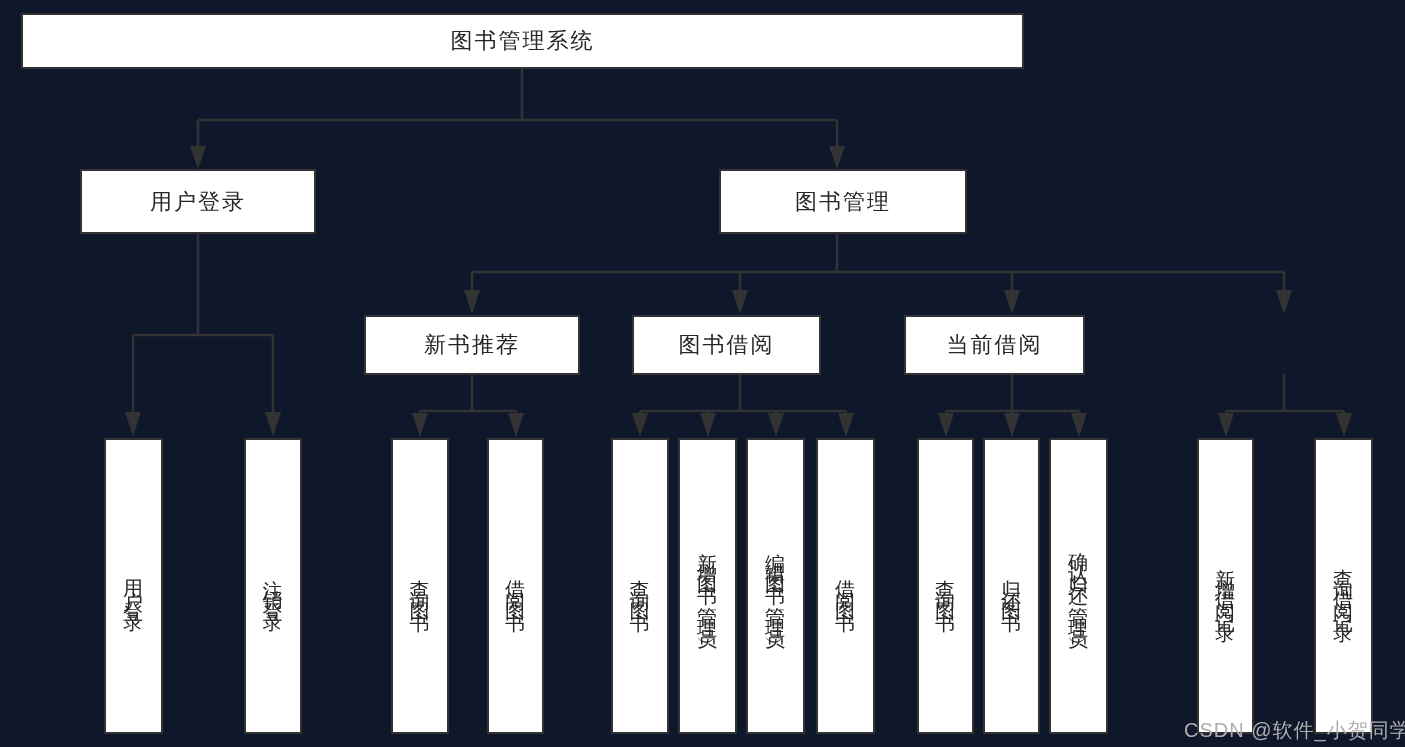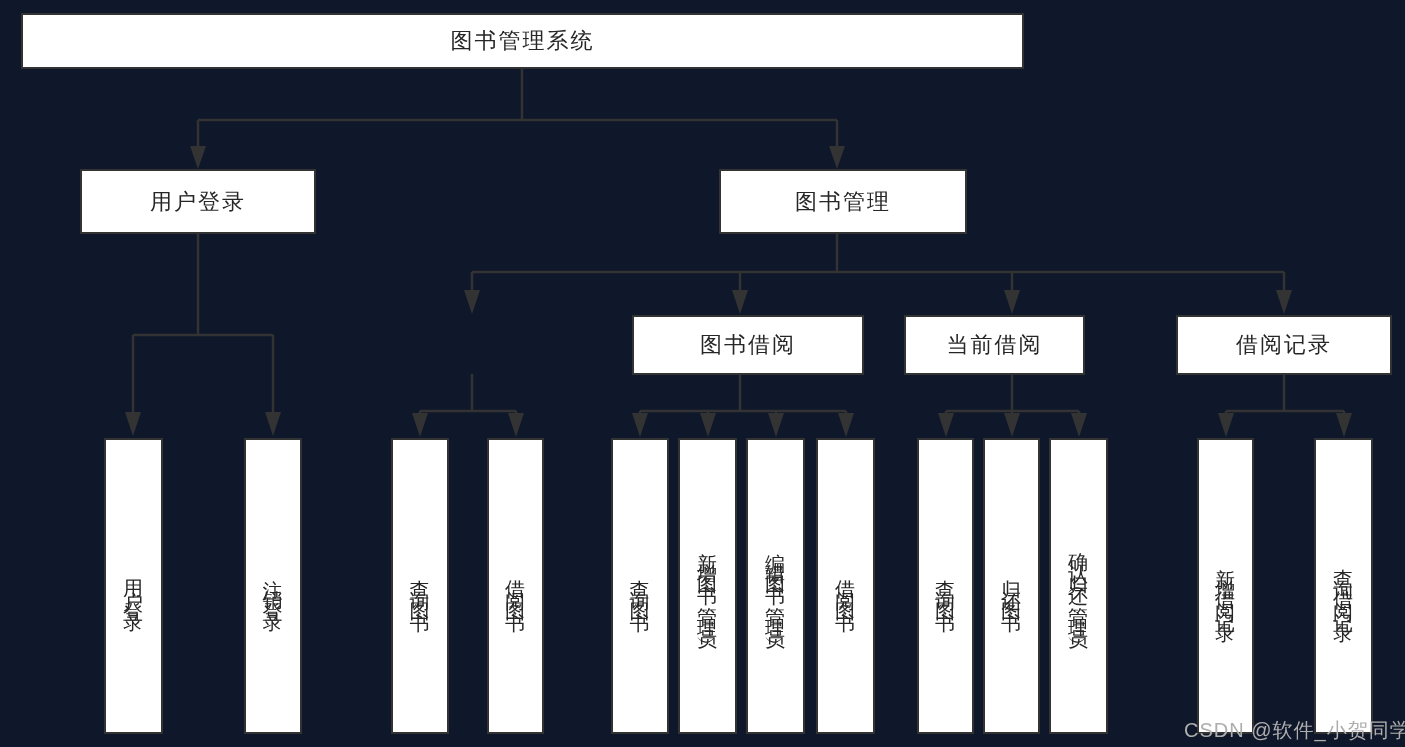--- a/index.html
+++ b/index.html
@@ -153,29 +153,29 @@
     <span class="hlabel">图书管理系统</span>
   </div>
 
   <div class="node" style="left:80px; top:169px; width:236px; height:65px;">
     <span class="hlabel">用户登录</span>
   </div>
   <div class="node" style="left:719px; top:169px; width:248px; height:65px;">
     <span class="hlabel">图书管理</span>
   </div>
 
-  <div class="node" style="left:632px; top:315px; width:232px; height:60px;">
+  <div class="node" style="left:364px; top:315px; width:216px; height:60px;">
+    <span class="hlabel">新书推荐</span>
+  </div>
+  <div class="node" style="left:632px; top:315px; width:189px; height:60px;">
     <span class="hlabel">图书借阅</span>
   </div>
   <div class="node" style="left:904px; top:315px; width:181px; height:60px;">
     <span class="hlabel">当前借阅</span>
   </div>
-  <div class="node" style="left:1176px; top:315px; width:216px; height:60px;">
-    <span class="hlabel">借阅记录</span>
-  </div>
 
   <div class="node leaf" style="left:104px; top:438px; width:59px; height:296px;">
     <span class="vlabel">用户登录</span>
   </div>
   <div class="node leaf" style="left:244px; top:438px; width:58px; height:296px;">
     <span class="vlabel">注销登录</span>
   </div>
 
   <div class="node leaf" style="left:391px; top:438px; width:58px; height:296px;">
     <span class="vlabel">查询图书</span>

